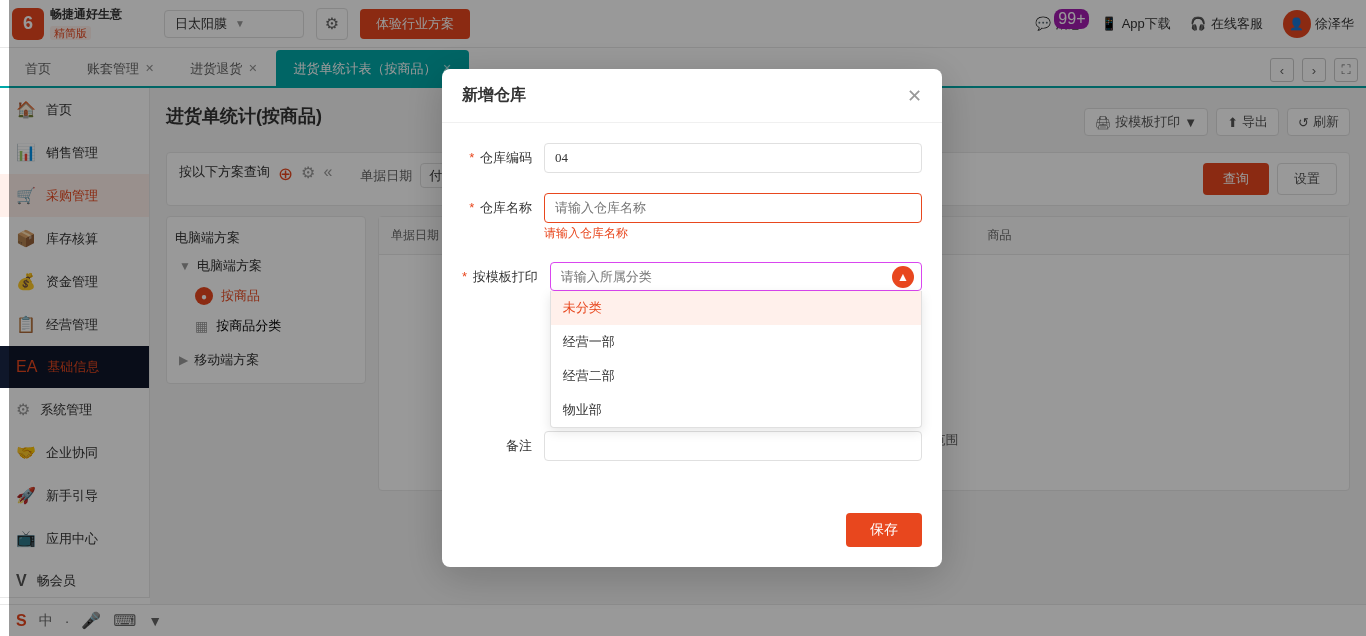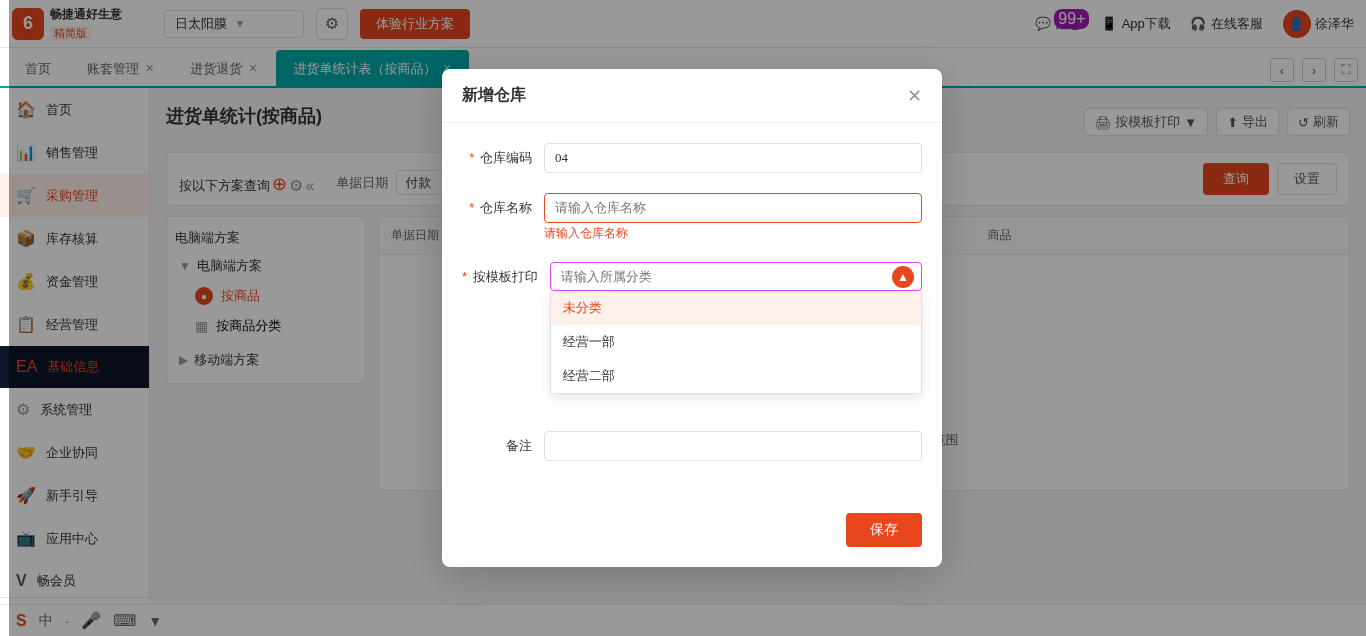--- a/index.html
+++ b/index.html
@@ -599,21 +599,21 @@
           <span>⬆</span>
           <span>导出</span>
         </div>
         <div class="icon-btn">
           <span>↺</span>
           <span>刷新</span>
         </div>
       </div>
     </div>
 
-    <div style="display:flex;align-items:flex-end;gap:2px;margin-bottom:10px;background:#fff;border:1px solid #e8e8e8;border-radius:4px;padding:10px 12px;">
+    <div style="display:flex;align-items:flex-start;gap:8px;margin-bottom:10px;background:#fff;border:1px solid #e8e8e8;border-radius:4px;padding:10px 12px;">
       <span style="font-size:13px;color:#333;font-weight:500;">按以下方案查询</span>
       <span style="font-size:18px;color:#e8471e;cursor:pointer;">⊕</span>
       <span style="font-size:16px;color:#999;cursor:pointer;">⚙</span>
       <span style="font-size:16px;color:#999;cursor:pointer;">«</span>
       <div style="margin-left:20px;display:flex;align-items:center;gap:8px;">
         <span style="font-size:13px;color:#666;">单据日期</span>
         <input class="filter-input" style="width: 180px;" value="付款">
       </div>
       <div style="display:flex;align-items:center;gap:8px;">
         <span style="font-size:13px;color:#666;">单据状态</span>
@@ -718,20 +718,21 @@
           <span class="req">*</span>
           <span>按模板打印</span>
         </div>
         <div class="form-control dropdown-wrapper">
           <input class="dropdown-input" placeholder="请输入所属分类" style="">
           <div class="dropdown-arrow">▲</div>
           <div class="dropdown-list">
             <div class="dropdown-item active">未分类</div>
             <div class="dropdown-item">经营一部</div>
             <div class="dropdown-item">经营二部</div>
+            <div class="dropdown-item">物业部</div>
           </div>
         </div>
       </div>
 
       <div class="form-row" style="margin-top:140px;">
         <div class="form-label">
           <span>备注</span>
         </div>
         <div class="form-control">
           <input class="form-input" style="">

